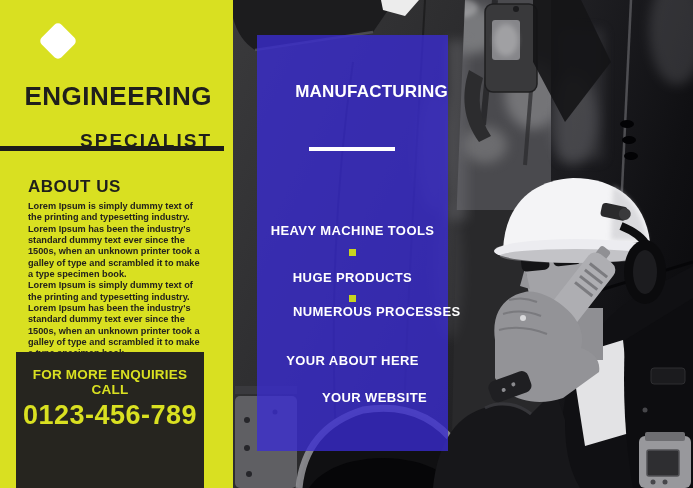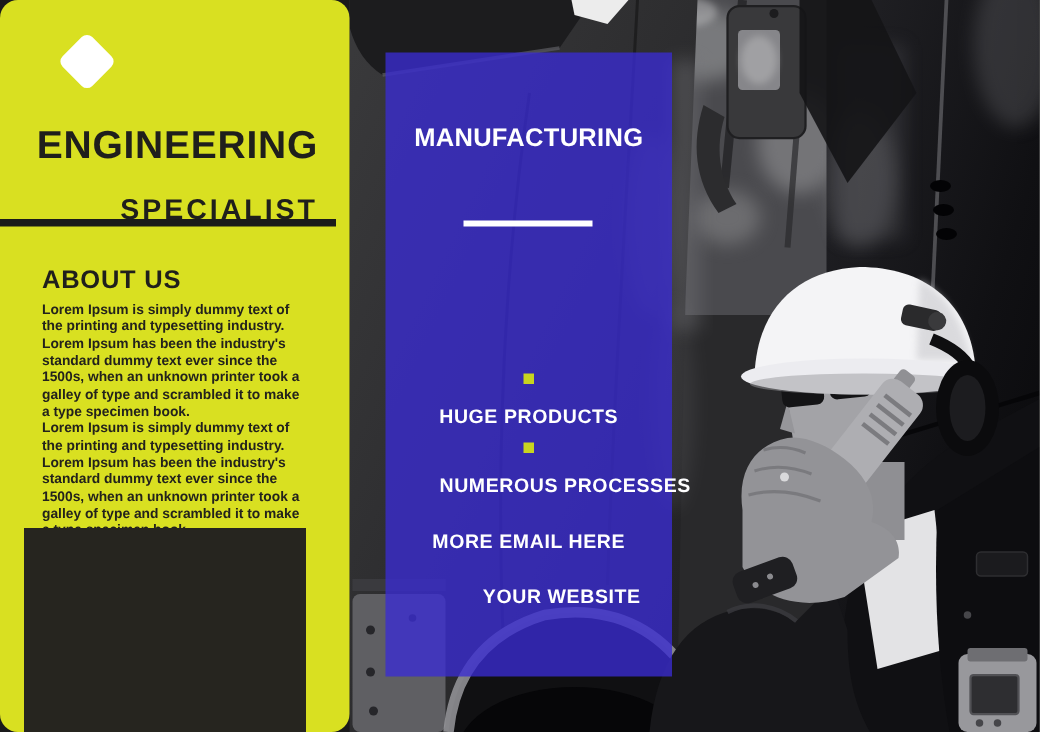--- a/index.html
+++ b/index.html
@@ -11,21 +11,20 @@
   }
 
   
   .photo-wrap { position:absolute; left:233px; top:0; width:460px; height:488px; }
   .photo-wrap svg { display:block; width:100%; height:100%; }
 
   
   .yellow-panel {
     position:absolute; left:0; top:0; width:233px; height:488px;
     background:#d9e021;
-    border-radius:12px;
   }
   .diamond {
     position:absolute; left:44px; top:27px; width:28px; height:28px;
     background:#fff; border-radius:5px; transform:rotate(45deg);
   }
   .title-block { position:absolute; left:20px; right:21px; top:82px; text-align:right; color:#1f1f1c; }
   .title-main { font-size:26px; font-weight:bold; letter-spacing:0.5px; line-height:28px; }
   .title-sub  { font-size:19px; font-weight:bold; letter-spacing:2px; line-height:22px; margin-top:20px; }
   .black-rule { position:absolute; left:0; top:146px; width:224px; height:5px; background:#1c1c19; }
 
@@ -46,29 +45,29 @@
   }
   .contact-label { margin-top:15px; font-size:13.5px; font-weight:bold; letter-spacing:0.2px; }
   .contact-phone { margin-top:3px; font-size:27px; font-weight:bold; letter-spacing:0.5px; }
 
   
   .blue-panel {
     position:absolute; left:257px; top:35px; width:191px; height:416px;
     background:rgba(58,44,210,0.78); color:#fff; text-align:center;
   }
   .svc-heading { position:absolute; top:46px; left:0; right:0; font-size:17px; font-weight:bold; line-height:22.5px; letter-spacing:0.2px; }
-  .svc-heading div { white-space:pre; }
+  .svc-heading div { white-space:pre;text-align:right; }
   .heading-underline {
     position:absolute; top:112px; left:50%; width:86px; height:4px;
     margin-left:-44px; background:#fff;
   }
   .svc-item { position:absolute; left:0; right:0; font-size:13px; font-weight:bold; letter-spacing:0.4px; white-space:pre; }
   .svc-item.i1 { top:188px; }
   .svc-item.i2 { top:235px; }
-  .svc-item.i3 { top:281px;margin-left:36px; }
+  .svc-item.i3 { top:269px;margin-left:36px; }
   .svc-item.email   { top:318px; }
   .svc-item.website { top:355px;margin-left:44px; }
   .bullet {
     position:absolute; left:50%; width:7px; height:7px; margin-left:-4px;
     background:#c8d41f;
   }
   .bullet.b1 { top:214px; }
   .bullet.b2 { top:260px; }
 </style>
 </head>
@@ -206,40 +205,43 @@
       <circle cx="432" cy="482" r="2.5" fill="#46464a"></circle>
     </svg>
   </div>
 
   <div class="blue-panel">
     <div class="svc-heading">
       <div>MANUFACTURING</div>
     </div>
     <div class="heading-underline"></div>
 
+    <div class="svc-item i1">HEAVY MACHINE TOOLS</div>
     <div class="bullet b1"></div>
     <div class="svc-item i2">HUGE PRODUCTS</div>
     <div class="bullet b2"></div>
     <div class="svc-item i3">NUMEROUS PROCESSES</div>
-    <div class="svc-item email">MORE EMAIL HERE</div>
+    <div class="svc-item email">YOUR ABOUT HERE</div>
     <div class="svc-item website">YOUR WEBSITE</div>
   </div>
 
   <div class="yellow-panel">
     <div class="diamond"></div>
 
     <div class="title-block">
       <div class="title-main">ENGINEERING</div>
       <div class="title-sub">SPECIALIST</div>
     </div>
     <div class="black-rule"></div>
 
     <div class="about-heading">ABOUT US</div>
     <div class="about-text">
       <p>Lorem Ipsum is simply dummy text of the printing and typesetting industry. Lorem Ipsum has been the industry's standard dummy text ever since the 1500s, when an unknown printer took a galley of type and scrambled it to make a type specimen book.</p>
       <p>Lorem Ipsum is simply dummy text of the printing and typesetting industry. Lorem Ipsum has been the industry's standard dummy text ever since the 1500s, when an unknown printer took a galley of type and scrambled it to make a type specimen book.</p>
     </div>
 
     <div class="contact-box">
+      <div class="contact-label">FOR MORE ENQUIRIES CALL</div>
+      <div class="contact-phone">0123-456-789</div>
     </div>
   </div>
 
 </div>
 
 </body></html>

